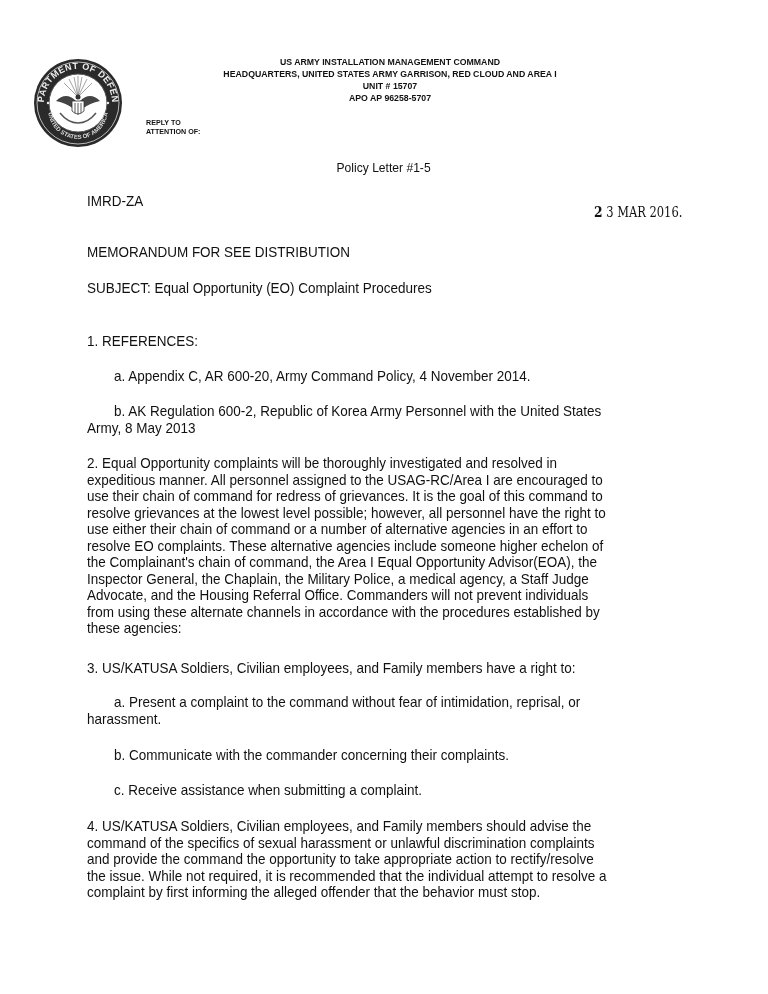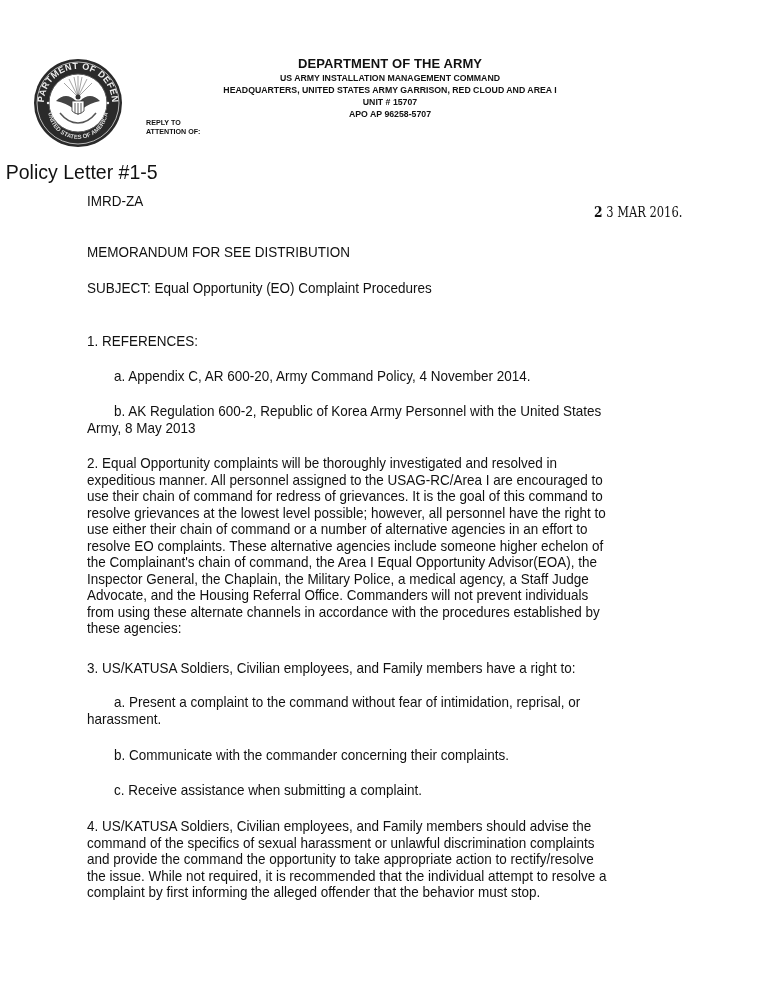--- a/index.html
+++ b/index.html
@@ -17,21 +17,21 @@
     .lh-title { font-size: 13px; line-height: 16px; letter-spacing: 0.1px; }
     .lh-line { font-size: 9.5px; transform: scaleX(0.92); transform-origin: center; }
     .reply {
       position: absolute; left: 146px; top: 118px; font-size: 7.5px; font-weight: bold; line-height: 9px;
       transform: scaleX(0.95); transform-origin: left;
     }
     .doc-text {
       position: absolute; left: 87px; font-size: 14.5px; line-height: 16px; white-space: nowrap;
       transform: scaleX(0.93); transform-origin: left;
     }
-    .policy-title { position: absolute; top: 160px; left: 0; width: 768px; text-align: left; font-size: 21px; }
+    .policy-title { position: absolute; top: 160px; left: 0; width: 768px; text-align: center; font-size: 13px; }
     .date-stamp {
       position: absolute; left: 594px; top: 203px;
       font-family: "DejaVu Serif", serif; font-size: 14px; letter-spacing: 0px;
       transform: scaleX(0.82); transform-origin: left;
     }
     .date-stamp .big { font-weight: bold; font-size: 15px; }
     .para { position: absolute; left: 87px; width: 700px; font-size: 14.5px; line-height: 16.5px;
       transform: scaleX(0.93); transform-origin: left; }
     .para .ln { display: block; white-space: nowrap; }
     .indent { padding-left: 29px; }
@@ -76,21 +76,20 @@
       </g>
     <circle cx="46" cy="40" r="2.5" fill="#333"></circle>
 
     <path d="M 28 56 Q 36 66 46 66 Q 56 66 64 56" fill="none" stroke="#555" stroke-width="1.5"></path>
     <circle cx="16" cy="46" r="1.2" fill="#eee"></circle>
       <circle cx="76" cy="46" r="1.2" fill="#eee"></circle>
   </svg>
 </div>
 
 <div class="letterhead">
-  <div class="lh-title">DEPARTMENT OF THE ARMY</div>
   <div class="lh-line">US ARMY INSTALLATION MANAGEMENT COMMAND</div>
   <div class="lh-line">HEADQUARTERS, UNITED STATES ARMY GARRISON, RED CLOUD AND AREA I</div>
   <div class="lh-line">UNIT # 15707</div>
   <div class="lh-line">APO AP 96258-5707</div>
 </div>
 
 <div class="reply">
   <div>REPLY TO</div>
   <div>ATTENTION OF:</div>
 </div>

